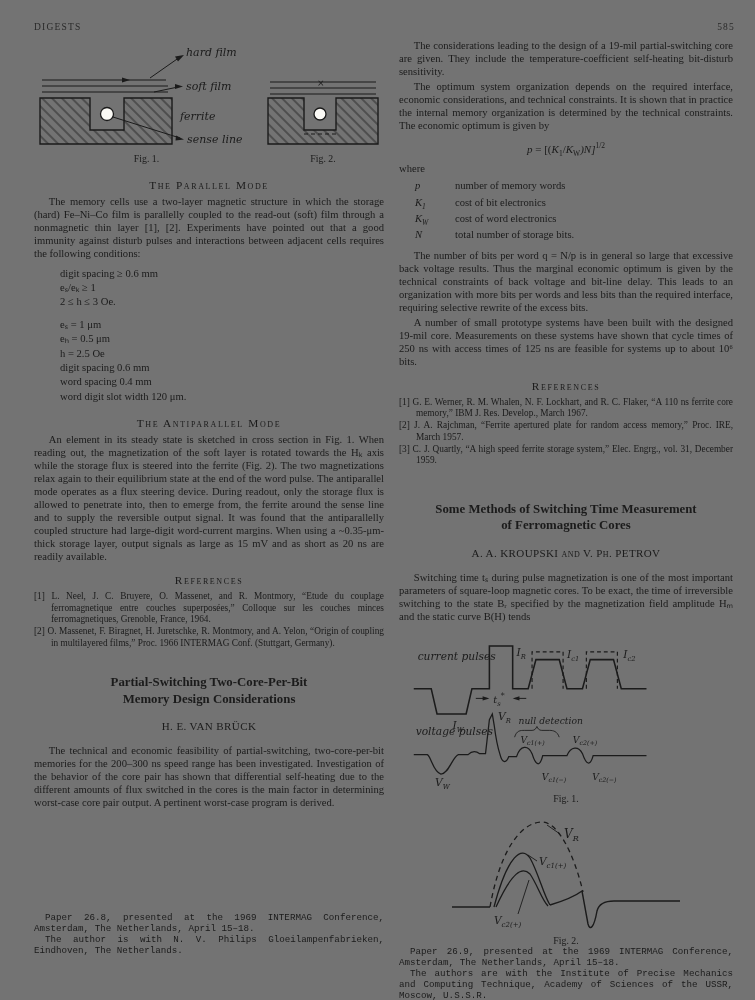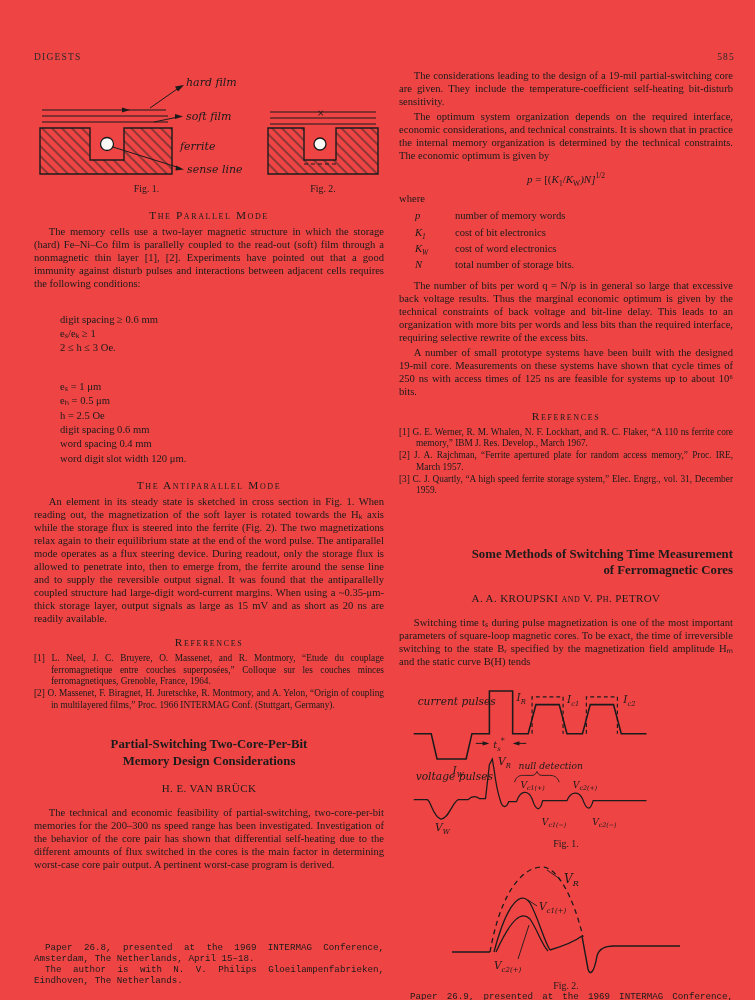--- a/index.html
+++ b/index.html
@@ -1,33 +1,33 @@
 <!DOCTYPE html>
 <html><head>
 <meta charset="utf-8">
 <style>
   html,body{margin:0;padding:0;background:#dddbd4;}
-  .page{width:755px;height:1000px;background:#ef4444;box-sizing:border-box;
-        padding:52px 20px 16px 34px;font-family:"Liberation Serif",serif;
+  .page{width:755px;height:1000px;background:#737373;box-sizing:border-box;
+        padding:22px 20px 16px 34px;font-family:"Liberation Serif",serif;
         color:#1b1b1b;position:relative;overflow:hidden;}
   .running-head{display:flex;justify-content:space-between;font-size:9.5px;
         letter-spacing:1.2px;margin-bottom:8px;color:#2a2a2a;}
   .cols{display:flex;gap:15px;height:916px;}
   .col{display:flex;flex-direction:column;}
   .col-left{width:350px;}
   .col-right{width:334px;}
   .body{font-size:10.6px;line-height:1.22;text-align:justify;margin:0 0 2px;}
   .ind{text-indent:1.4em;}
   .sec-head{font-variant:small-caps;text-align:center;font-weight:normal;
         font-size:11.3px;letter-spacing:1.6px;margin:9px 0 5px;}
-  .cond-list{list-style:none;margin:20px 0 4px 26px;padding:0;font-size:10.6px;line-height:1.36;}
+  .cond-list{list-style:none;margin:4px 0 4px 26px;padding:0;font-size:10.6px;line-height:1.36;}
   .ref{font-size:9.3px;line-height:1.22;margin:0 0 1px;padding-left:17px;
         text-indent:-17px;text-align:justify;}
   .art-title{font-weight:bold;font-size:12.8px;text-align:center;line-height:1.3;margin:24px 0 0;}
-  .art-title-2{margin-top:48px;text-align:right;}
+  .art-title-2{margin-top:33px;}
   .author{text-align:center;font-size:11px;margin:13px 0 13px;letter-spacing:0.4px;}
   .smallcaps{font-variant:small-caps;}
   .equation{text-align:center;font-size:11px;margin:7px 0 4px;}
   .equation sub{font-size:7.5px;}
   .equation sup{font-size:7.5px;}
   .var{font-style:italic;}
   .where{font-size:10.6px;margin:1px 0 2px;}
   .defs{margin:3px 0 6px 16px;font-size:10.6px;line-height:1.36;}
   .def-row{display:flex;}
   .def-sym{width:40px;font-style:italic;flex:none;}

